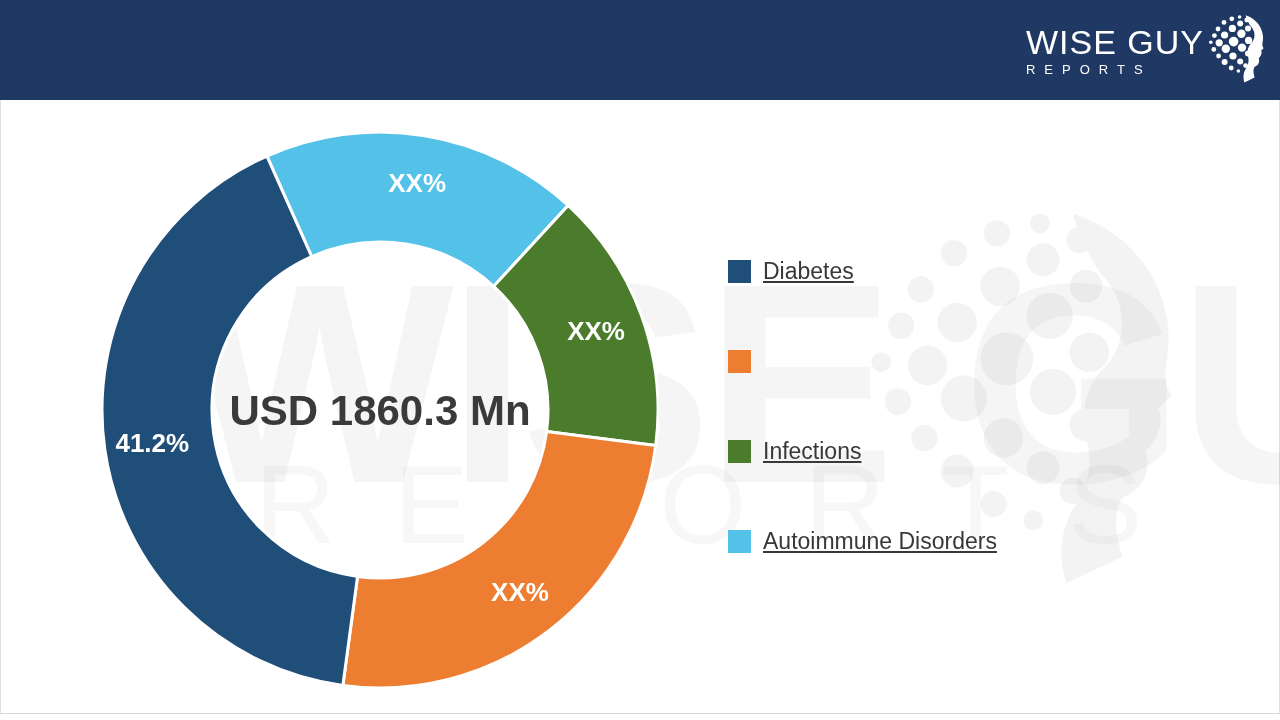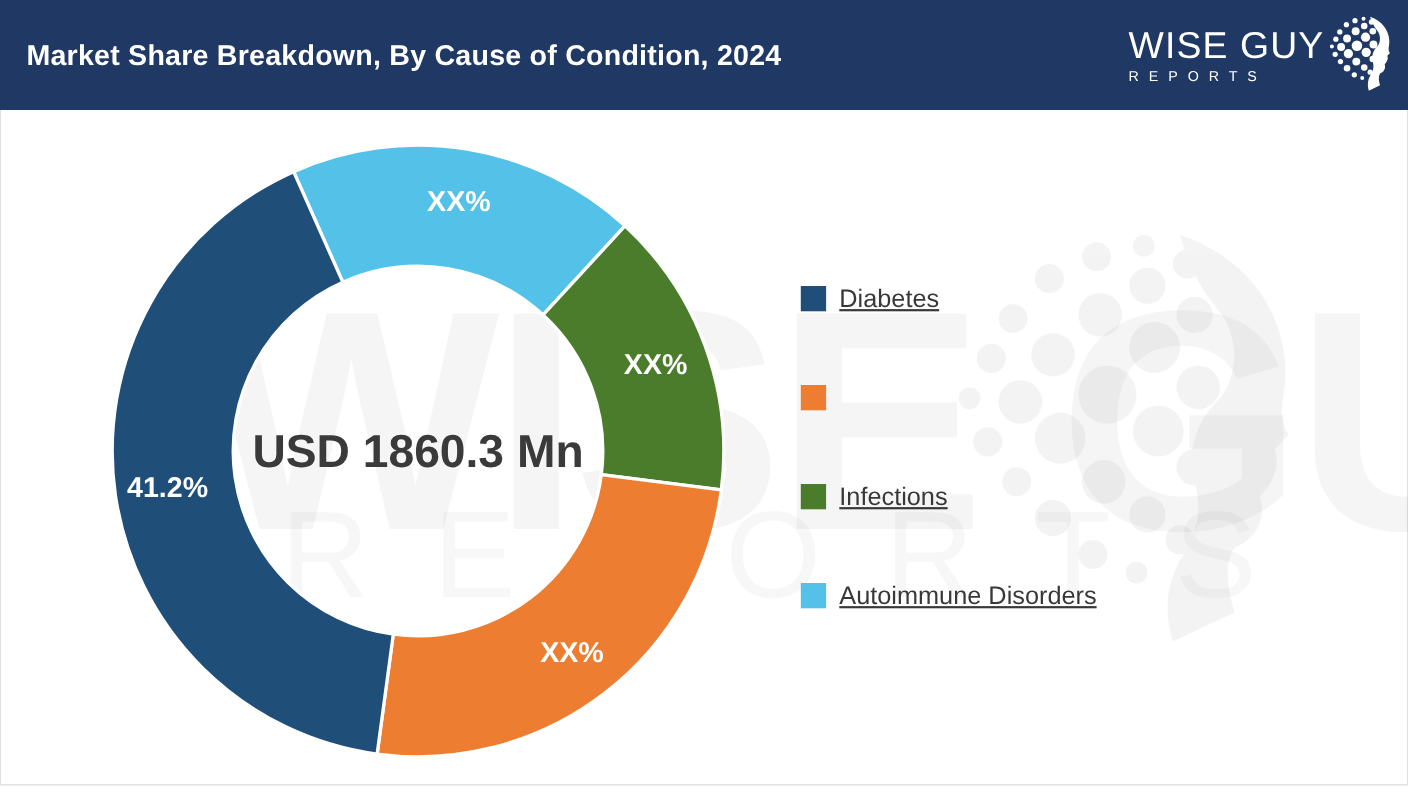--- a/index.html
+++ b/index.html
@@ -84,21 +84,20 @@
         <circle cx="66" cy="86" r="4"></circle>
         <circle cx="79" cy="16" r="3"></circle>
       <path d="M66,2 C84,8 94,22 95,38 C95.5,46 92,52 96,57 L92,61 C94,66 91,71 88,74 C90,80 87,86 81,88
                C78,93 79,99 81,106 L64,114 C61,104 63,96 67,90 C71,84 72,77 70,70 C68,62 70,54 76,48
                C82,42 83,30 76,22 C71,16 68,9 66,2 Z"></path>
     </g>
   </defs>
 </svg>
 
 <div class="header">
-  <div class="header-title">Market Share Breakdown, By Cause of Condition, 2024</div>
   <div class="logo">
     <div class="logo-text">
       <span class="logo-line1">WISE GUY</span>
       <span class="logo-line2">REPORTS</span>
     </div>
     <svg class="logo-head" viewBox="0 0 100 120">
       <use href="#wg-head" fill="#ffffff"></use>
     </svg>
   </div>
 </div>

